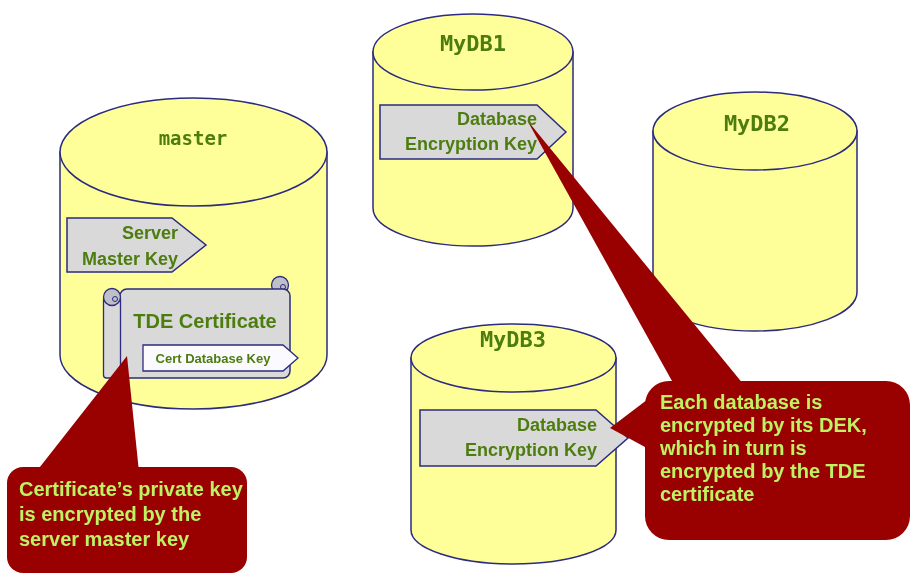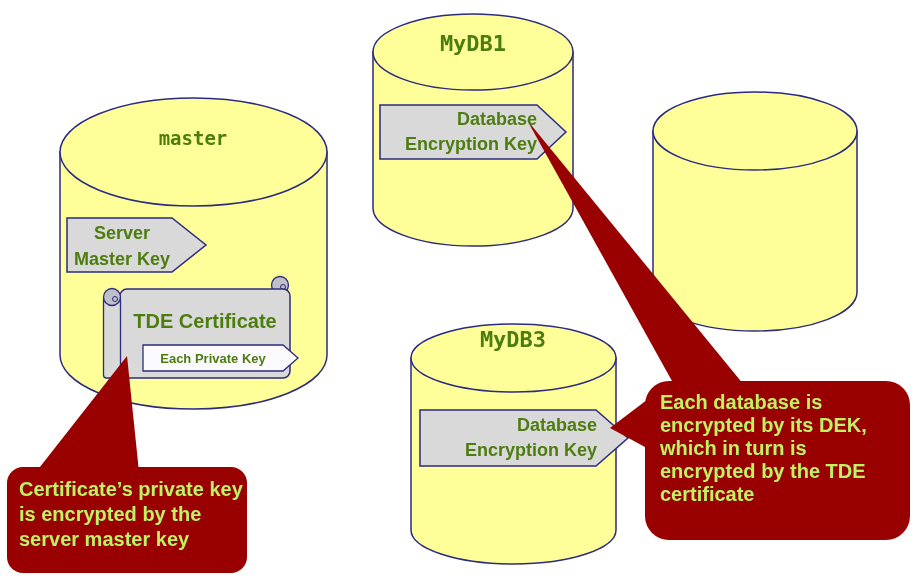--- a/index.html
+++ b/index.html
@@ -8,21 +8,21 @@
     font-family:"Liberation Sans", sans-serif;
   }
   .stage svg{position:absolute;left:0;top:0;}
   .lbl{position:absolute;color:#4d7c0f;text-align:center;pointer-events:none;}
   .mono{font-family:"DejaVu Sans Mono", monospace;font-weight:bold;}
   .sans{font-family:"Liberation Sans", sans-serif;font-weight:bold;}
   .preline{white-space:pre-line;}
   .db-title{font-size:22px;}
   .master-title{font-size:19px;}
   .key-label{font-size:18px;line-height:25px;text-align:right;}
-  .smk-label{font-size:18px;line-height:26px;}
+  .smk-label{font-size:18px;line-height:26px;text-align:right;}
   .cert-title{font-size:20px;}
   .cert-key-label{font-size:13px;}
   .callout{
     position:absolute;background:#990000;color:#bef264;
     font-weight:bold;font-size:20px;white-space:pre-line;
     font-family:"Liberation Sans", sans-serif;
   }
   .callout-left{
     left:7px;top:467px;width:240px;height:106px;border-radius:16px;
     padding:10px 0 0 12px;box-sizing:border-box;line-height:25px;
@@ -78,35 +78,36 @@
 
     <polygon points="127,356 139,472 36,472" fill="#990000"></polygon>
     <polygon points="527,120 744,385 682,399" fill="#990000"></polygon>
     <polygon points="610,428 656,393 656,453" fill="#990000"></polygon>
   </svg>
 
   <div class="lbl mono master-title" style="left:93px;top:127px;width:200px;">master</div>
 
   <div class="lbl mono db-title" style="left:393px;top:31px;width:160px;">MyDB1</div>
 
+  <div class="lbl mono db-title" style="left:677px;top:111px;width:160px;">MyDB2</div>
 
   <div class="lbl mono db-title" style="left:433px;top:327px;width:160px;">MyDB3</div>
 
   <div class="lbl sans smk-label preline" style="left:66px;top:220px;width:112px;">Server
 Master Key</div>
 
   <div class="lbl sans key-label preline" style="left:381px;top:107px;width:156px;">Database
 Encryption Key</div>
 
   <div class="lbl sans key-label preline" style="left:421px;top:413px;width:176px;">Database
 Encryption Key</div>
 
   <div class="lbl sans cert-title" style="left:125px;top:310px;width:160px;">TDE Certificate</div>
 
-  <div class="lbl sans cert-key-label" style="left:143px;top:351px;width:140px;">Each Private Key</div>
+  <div class="lbl sans cert-key-label" style="left:143px;top:351px;width:140px;">Cert Database Key</div>
 
   <div class="callout callout-left">Certificate’s private key
 is encrypted by the
 server master key</div>
 
   <div class="callout callout-right">Each database is
 encrypted by its DEK,
 which in turn is
 encrypted by the TDE
 certificate</div>

